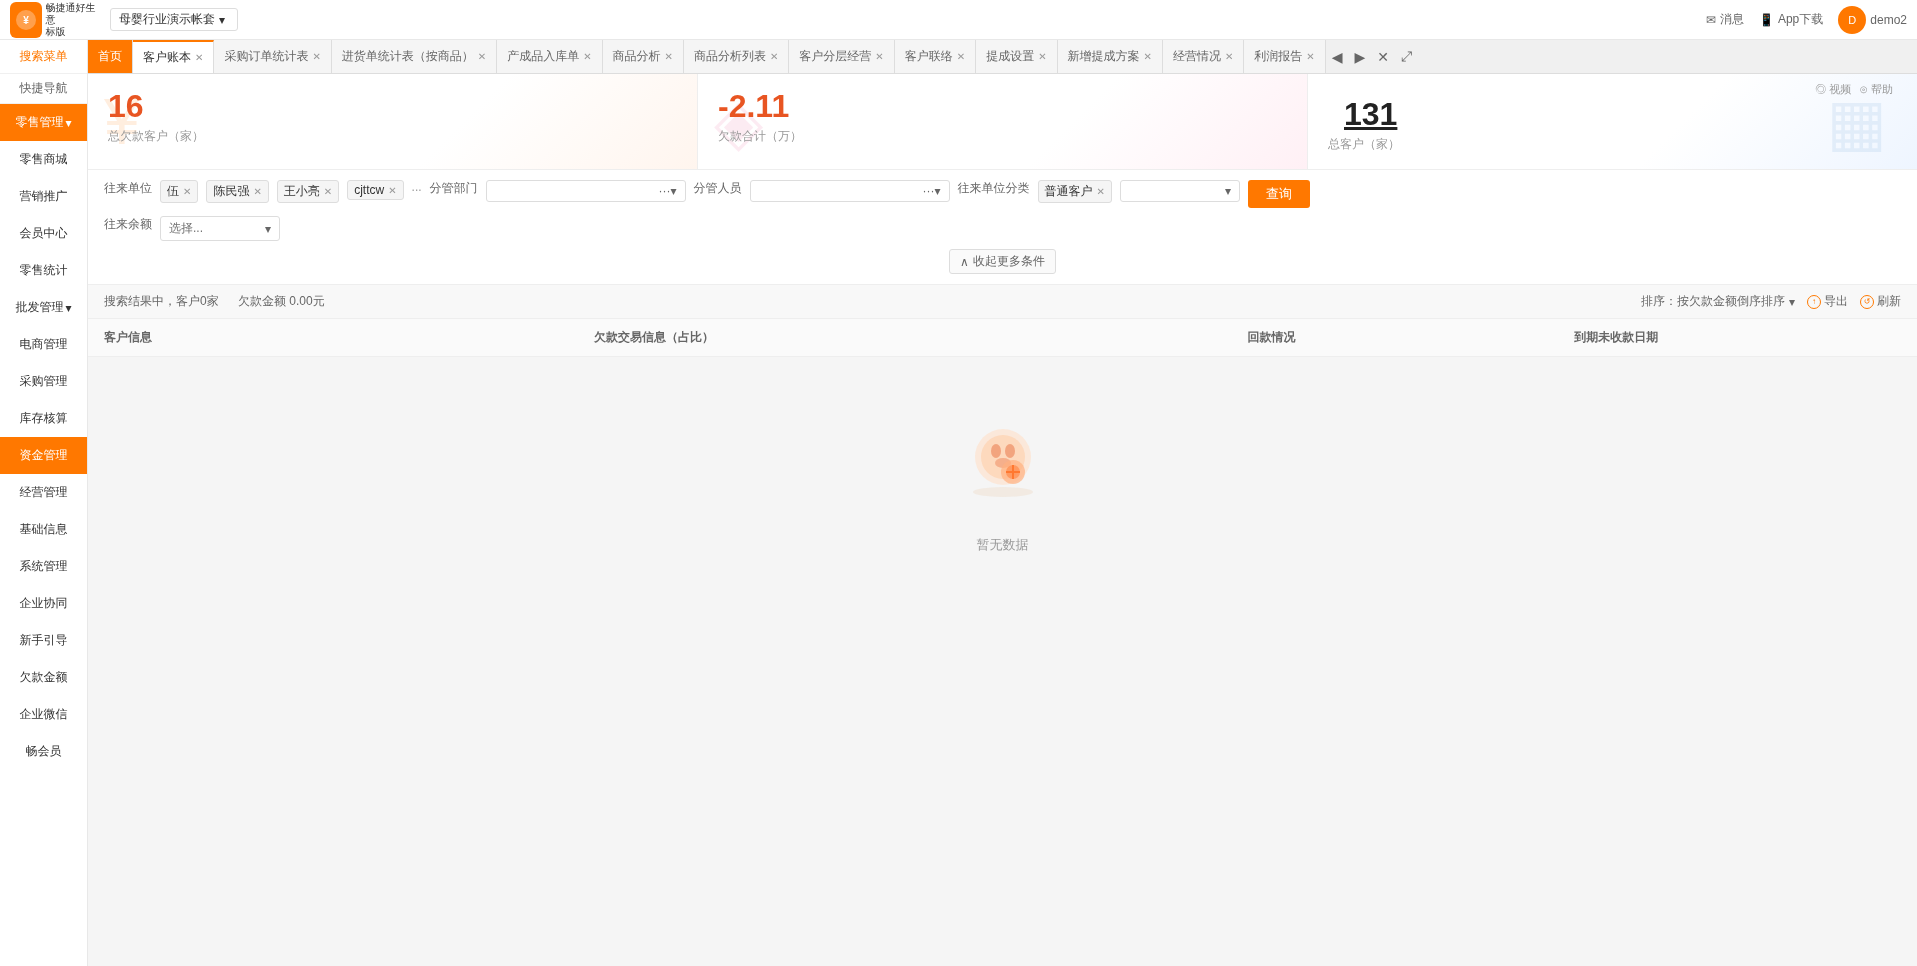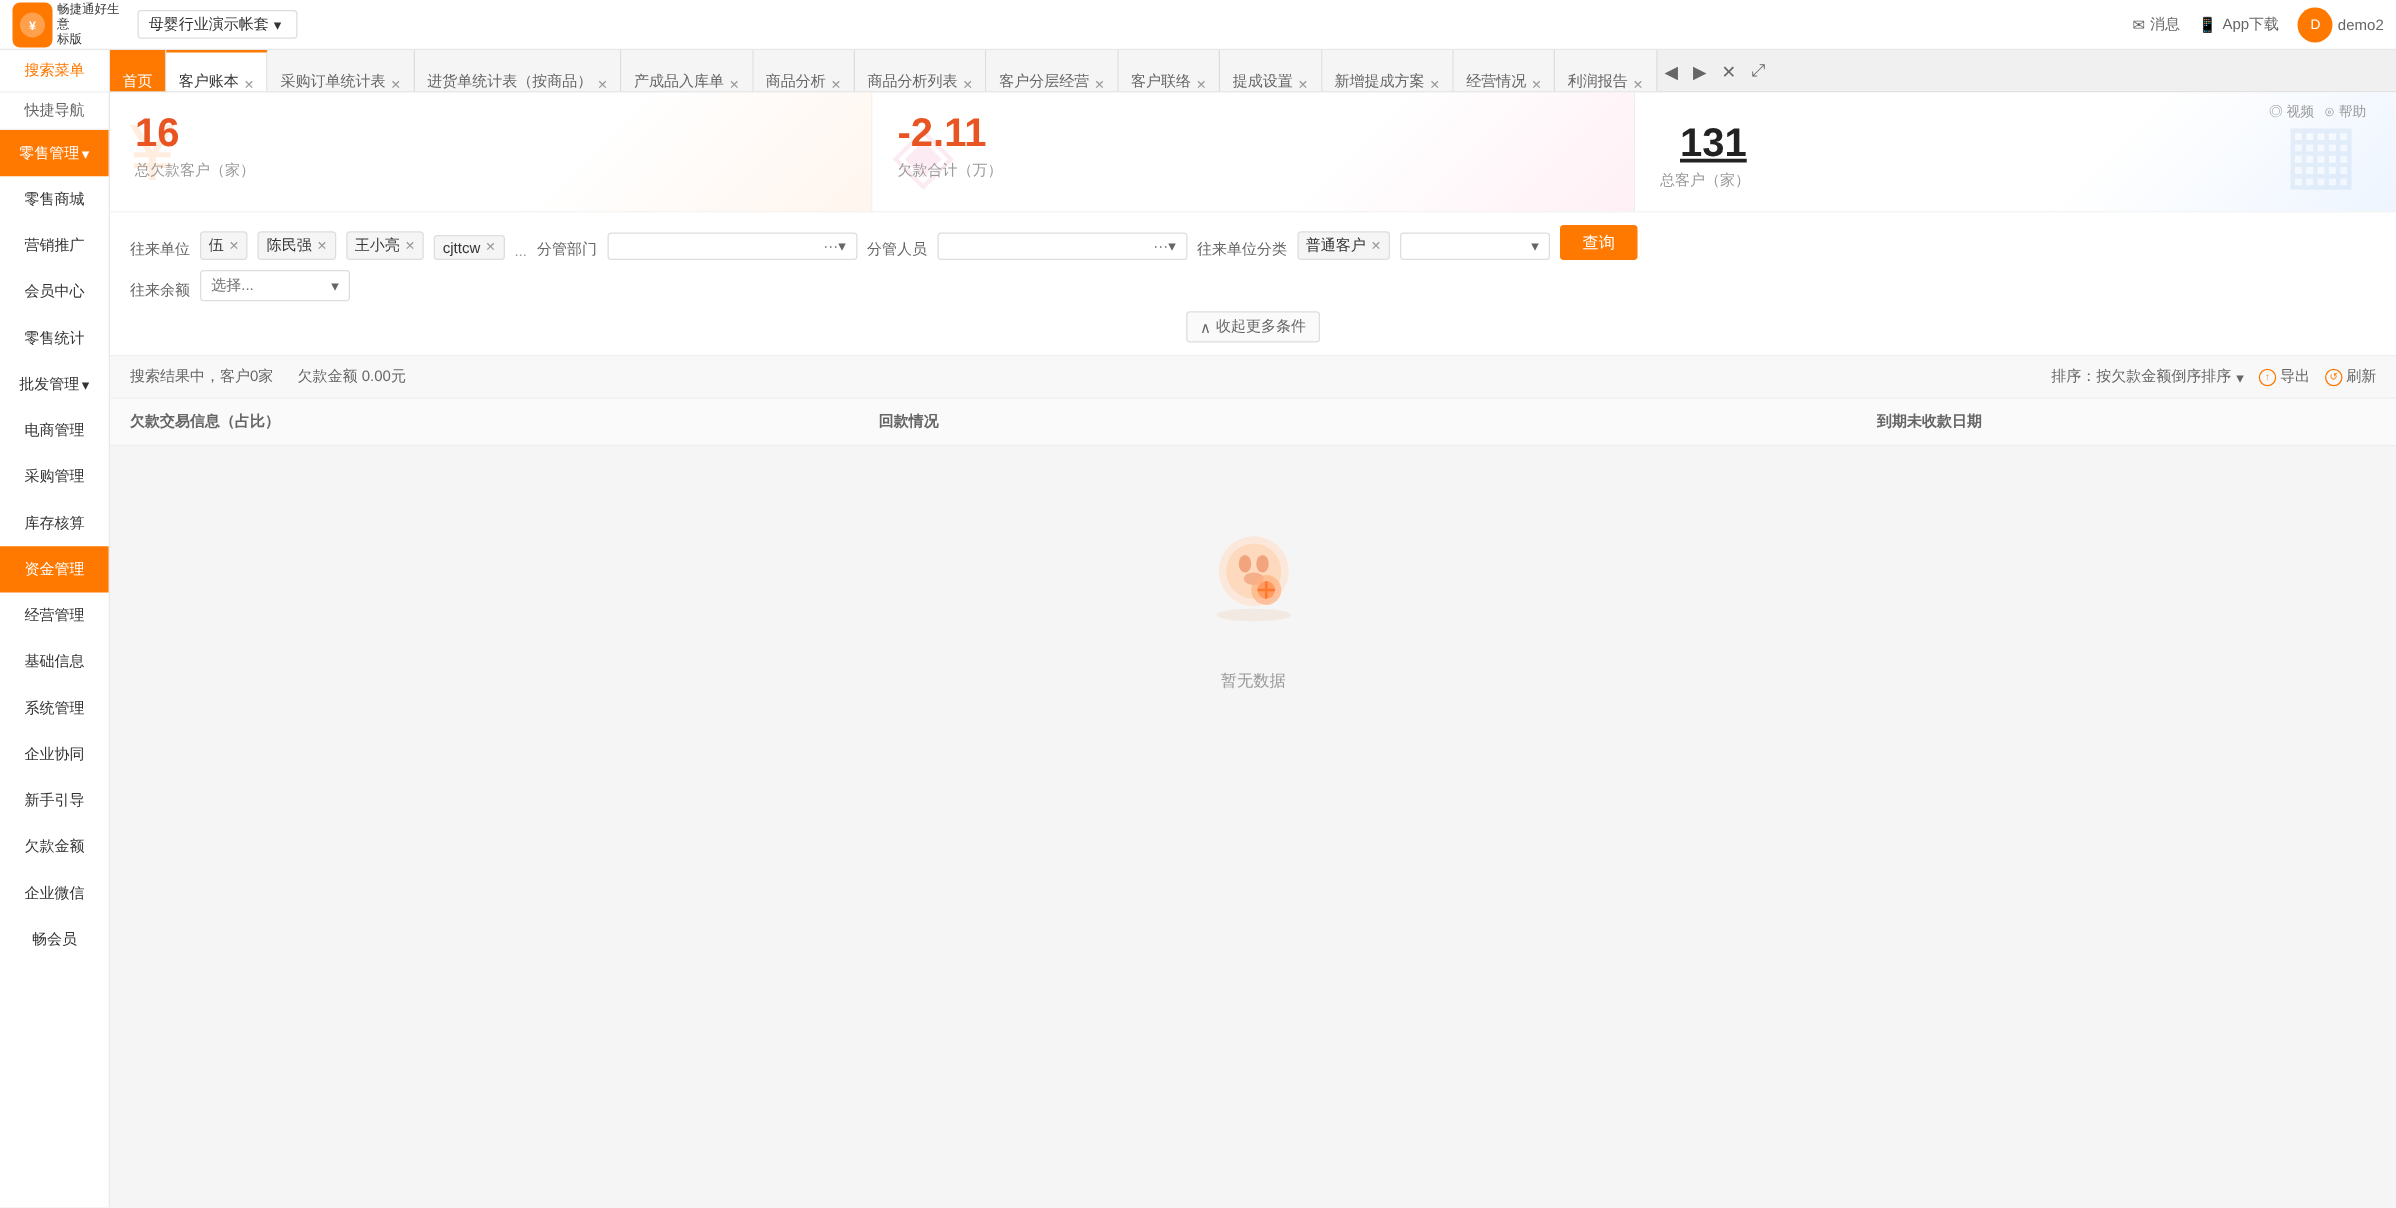--- a/index.html
+++ b/index.html
@@ -25,42 +25,42 @@
     .sidebar-nav { padding: 6px 0; text-align: center; font-size: 12px; color: #666; cursor: pointer; border-bottom: 1px solid #f0f0f0; }
     .sidebar-item { padding: 10px 0; text-align: center; font-size: 12px; color: #333; cursor: pointer; }
     .sidebar-item.active { background: #ff7800; color: #fff; }
     .sidebar-item-with-arrow { display: flex; align-items: center; justify-content: center; gap: 2px; }
 
     
     .content-area { flex: 1; display: flex; flex-direction: column; overflow: hidden; }
 
     
     .tab-bar { background: #f0f0f0; display: flex; align-items: center; height: 34px; border-bottom: 1px solid #ddd; flex-shrink: 0; overflow: hidden; }
-    .tab-item { display: flex; align-items: flex-end; padding: 0 10px; height: 34px; font-size: 12px; cursor: pointer; border-right: 1px solid #ddd; white-space: nowrap; background: #f5f5f5; color: #666; flex-shrink: 0; }
+    .tab-item { display: flex; align-items: center; padding: 0 10px; height: 34px; font-size: 12px; cursor: pointer; border-right: 1px solid #ddd; white-space: nowrap; background: #f5f5f5; color: #666; flex-shrink: 0; }
     .tab-item.active { background: #fff; color: #333; border-top: 2px solid #ff7800; }
     .tab-item .close { margin-left: 4px; color: #999; font-size: 10px; }
     .tab-item.home { background: #ff7800; color: #fff; }
     .tab-nav-btn { padding: 0 6px; cursor: pointer; color: #666; font-size: 14px; flex-shrink: 0; }
 
     
     .page-content { flex: 1; overflow-y: auto; background: #f5f5f5; padding: 0; }
 
     
     .summary-row { display: flex; background: #fff; border-bottom: 1px solid #eee; }
     .summary-card { flex: 1; padding: 16px 20px; border-right: 1px solid #eee; position: relative; overflow: hidden; }
     .summary-card:last-child { border-right: none; }
     .summary-value { font-size: 32px; font-weight: bold; color: #e85522; line-height: 1; }
     .summary-value.negative { color: #e85522; }
     .summary-value.black { color: #222; text-decoration: underline; }
     .summary-label { font-size: 12px; color: #999; margin-top: 6px; }
     .video-help { position: absolute; top: 8px; right: 24px; font-size: 11px; color: #999; display: flex; gap: 8px; }
 
     
     .filter-area { background: #fff; padding: 10px 16px; border-bottom: 1px solid #eee; }
-    .filter-row { display: flex; align-items: flex-end; gap: 8px; margin-bottom: 8px; flex-wrap: wrap; }
+    .filter-row { display: flex; align-items: flex-start; gap: 8px; margin-bottom: 8px; flex-wrap: wrap; }
     .filter-label { font-size: 12px; color: #666; white-space: nowrap; }
     .filter-tag { display: inline-flex; align-items: center; background: #f5f5f5; border: 1px solid #ddd; border-radius: 3px; padding: 2px 6px; font-size: 12px; color: #333; gap: 4px; }
     .filter-tag .remove { color: #999; cursor: pointer; font-size: 10px; }
     .filter-select { display: inline-flex; align-items: center; border: 1px solid #ddd; border-radius: 3px; padding: 3px 8px; font-size: 12px; color: #666; min-width: 120px; cursor: pointer; background: #fff; }
     .filter-select-wide { min-width: 200px; }
     .more-filters { color: #999; font-size: 12px; cursor: pointer; }
     .collapse-btn { display: flex; align-items: center; justify-content: center; gap: 4px; color: #666; font-size: 12px; cursor: pointer; border: 1px solid #ddd; border-radius: 3px; padding: 3px 10px; background: #fafafa; }
     .query-btn { background: #ff7800; color: #fff; border: none; padding: 5px 18px; border-radius: 3px; font-size: 13px; cursor: pointer; }
 
     
@@ -316,20 +316,21 @@
             <span>导出</span>
           </div>
           <div class="action-btn">
             <span class="icon-circle">↺</span>
             <span>刷新</span>
           </div>
         </div>
       </div>
 
       <div class="table-header">
+        <div class="table-col">客户信息</div>
         <div class="table-col">欠款交易信息（占比）</div>
         <div class="table-col">回款情况</div>
         <div class="table-col">到期未收款日期</div>
       </div>
 
       <div class="empty-state">
         <div class="empty-icon">
           <svg width="90" height="90" viewBox="0 0 90 90">
             <ellipse cx="45" cy="75" rx="30" ry="5" fill="#f0e0d0" opacity="0.5"></ellipse>
             <circle cx="45" cy="40" r="28" fill="#ffe0c8" opacity="0.6"></circle>

